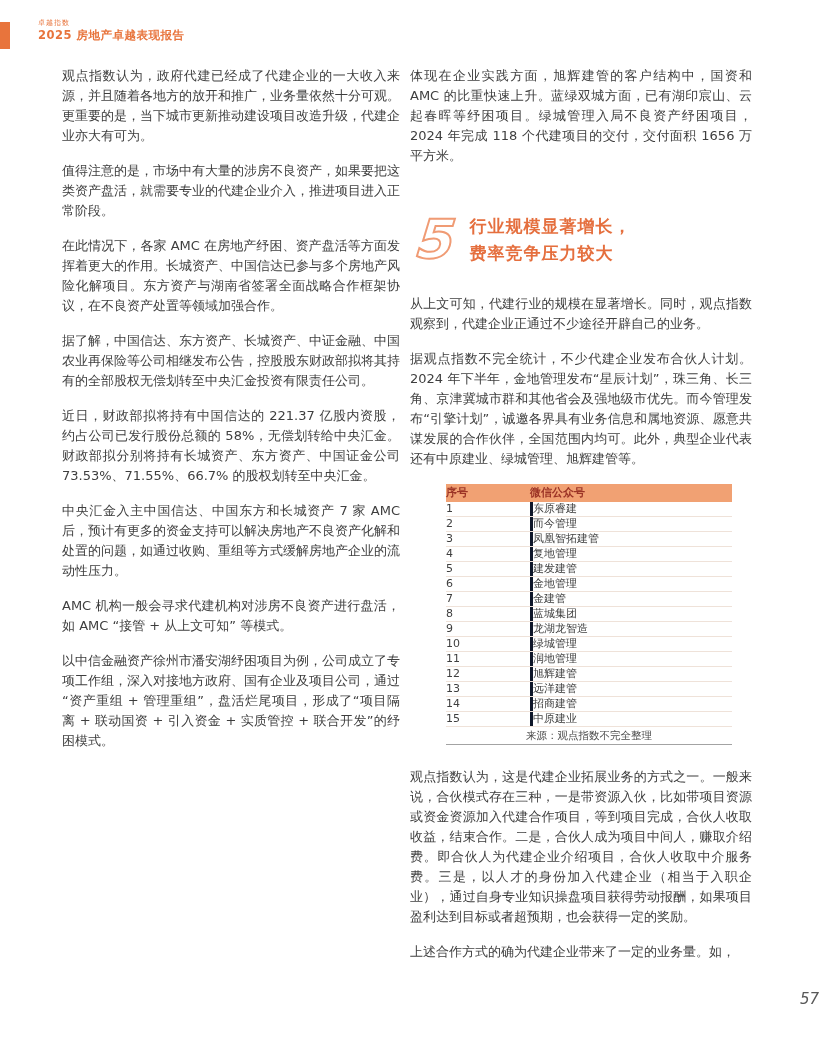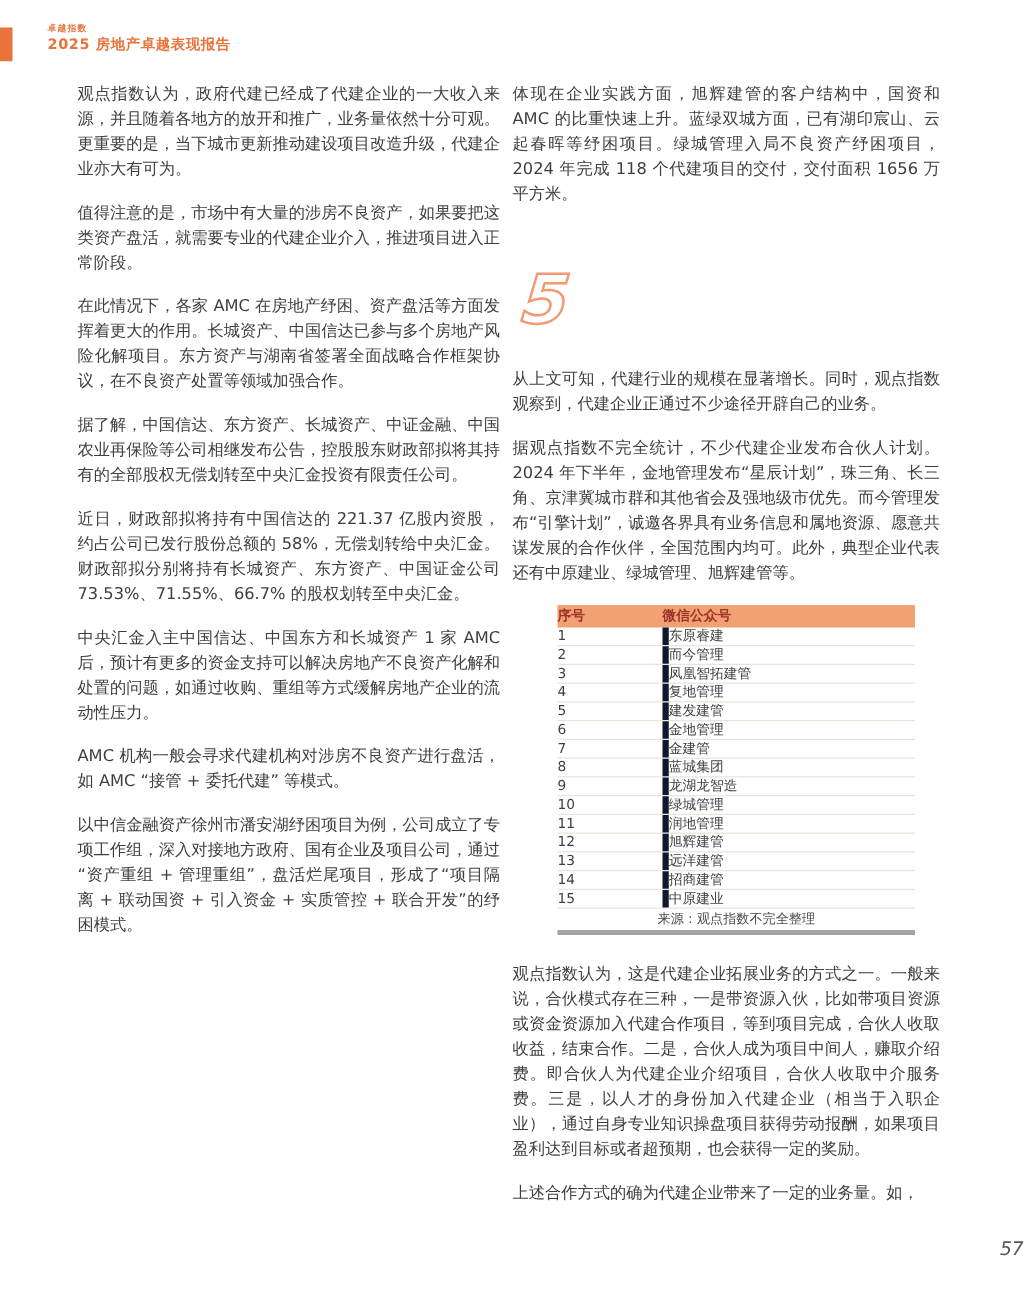--- a/index.html
+++ b/index.html
@@ -2,21 +2,21 @@
 <html lang="zh"><head>
 <meta charset="utf-8">
 <style>
   html,body{margin:0;padding:0;background:#ffffff;}
   body{font-family:"DejaVu Sans","Liberation Sans",sans-serif;}
   .page{position:relative;width:819px;height:1043px;background:#ffffff;overflow:hidden;}
 
   
   .brand-mark{position:absolute;left:0;top:22px;width:10px;height:27px;background:#E8743C;}
   .brand-text{position:absolute;left:38px;top:19px;color:#E8743C;}
-  .brand-sub{font-size:7px;font-weight:bold;letter-spacing:1px;line-height:9px;}
+  .brand-sub{font-size:7px;font-weight:normal;letter-spacing:1px;line-height:9px;}
   .brand-title{font-size:11.5px;font-weight:bold;letter-spacing:0.5px;line-height:15px;}
 
   
   .columns{position:absolute;left:62px;top:66px;width:695px;display:flex;gap:10px;}
   .col{text-align:justify;color:#3E3E3E;font-size:13px;line-height:20px;}
   .col-left{width:338px;}
   .col-right{width:342px;}
   .col p{margin:0 0 15px 0;}
   .col p:last-child{margin-bottom:0;}
 
@@ -29,23 +29,23 @@
   
   .table-wrap{width:286px;margin:14px 0 22px 36px;font-size:11px;line-height:12px;}
   .table-title{background:#E4585C;color:#7C2B21;font-weight:bold;text-align:center;
                font-size:13px;line-height:13px;padding:3px 0 4px;}
   .thead{background:#F1A173;color:#9C3426;font-weight:bold;display:flex;}
   .thead span{padding:3px 0;}
   .c1{width:84px;text-align:left;}
   .c2{flex:1;text-align:left;}
   .trow{display:flex;border-bottom:1px solid #EFE2D9;color:#3F3F3F;}
   .trow .c1{padding:1px 0;}
-  .trow .c2{border-left:5px solid #0f172a;padding:1px 0;}
+  .trow .c2{border-left:3px solid #0f172a;padding:1px 0;}
   .table-source{text-align:center;color:#4A4A4A;font-size:10.5px;padding:2px 0 3px;
-                border-bottom:4px solid #a3a3a3;}
+                border-bottom:1px solid #a3a3a3;}
 
   
   .page-num{position:absolute;top:990px;left:0;width:100%;text-align:right;
             color:#595959;font-size:15px;font-style:italic;}
 </style>
 </head>
 <body>
 
 <div class="page">
 
@@ -56,30 +56,34 @@
   </div>
 
   <div class="columns">
 
     <div class="col col-left">
       <p>观点指数认为，政府代建已经成了代建企业的一大收入来源，并且随着各地方的放开和推广，业务量依然十分可观。更重要的是，当下城市更新推动建设项目改造升级，代建企业亦大有可为。</p>
       <p>值得注意的是，市场中有大量的涉房不良资产，如果要把这类资产盘活，就需要专业的代建企业介入，推进项目进入正常阶段。</p>
       <p>在此情况下，各家 AMC 在房地产纾困、资产盘活等方面发挥着更大的作用。长城资产、中国信达已参与多个房地产风险化解项目。东方资产与湖南省签署全面战略合作框架协议，在不良资产处置等领域加强合作。</p>
       <p>据了解，中国信达、东方资产、长城资产、中证金融、中国农业再保险等公司相继发布公告，控股股东财政部拟将其持有的全部股权无偿划转至中央汇金投资有限责任公司。</p>
       <p>近日，财政部拟将持有中国信达的 221.37 亿股内资股，约占公司已发行股份总额的 58%，无偿划转给中央汇金。财政部拟分别将持有长城资产、东方资产、中国证金公司 73.53%、71.55%、66.7% 的股权划转至中央汇金。</p>
-      <p>中央汇金入主中国信达、中国东方和长城资产 1 家 AMC 后，预计有更多的资金支持可以解决房地产不良资产化解和处置的问题，如通过收购、重组等方式缓解房地产企业的流动性压力。</p>
-      <p>AMC 机构一般会寻求代建机构对涉房不良资产进行盘活，如 AMC “接管 + 委托代建” 等模式。</p>
+      <p>中央汇金入主中国信达、中国东方和长城资产 7 家 AMC 后，预计有更多的资金支持可以解决房地产不良资产化解和处置的问题，如通过收购、重组等方式缓解房地产企业的流动性压力。</p>
+      <p>AMC 机构一般会寻求代建机构对涉房不良资产进行盘活，如 AMC “接管 + 从上文可知” 等模式。</p>
       <p>以中信金融资产徐州市潘安湖纾困项目为例，公司成立了专项工作组，深入对接地方政府、国有企业及项目公司，通过“资产重组 + 管理重组”，盘活烂尾项目，形成了“项目隔离 + 联动国资 + 引入资金 + 实质管控 + 联合开发”的纾困模式。</p>
     </div>
 
     <div class="col col-right">
       <p>体现在企业实践方面，旭辉建管的客户结构中，国资和 AMC 的比重快速上升。蓝绿双城方面，已有湖印宸山、云起春晖等纾困项目。绿城管理入局不良资产纾困项目，2024 年完成 118 个代建项目的交付，交付面积 1656 万平方米。</p>
 
       <div class="section-heading">
         <div class="sec-num">5</div>
+        <div class="sec-title">
+          <div>行业规模显著增长，</div>
+          <div>费率竞争压力较大</div>
+        </div>
       </div>
 
       <p>从上文可知，代建行业的规模在显著增长。同时，观点指数观察到，代建企业正通过不少途径开辟自己的业务。</p>
       <p>据观点指数不完全统计，不少代建企业发布合伙人计划。2024 年下半年，金地管理发布“星辰计划”，珠三角、长三角、京津冀城市群和其他省会及强地级市优先。而今管理发布“引擎计划”，诚邀各界具有业务信息和属地资源、愿意共谋发展的合作伙伴，全国范围内均可。此外，典型企业代表还有中原建业、绿城管理、旭辉建管等。</p>
 
       <div class="table-wrap">
         <div class="thead">
           <span class="c1">序号</span>
           <span class="c2">微信公众号</span>
         </div>

